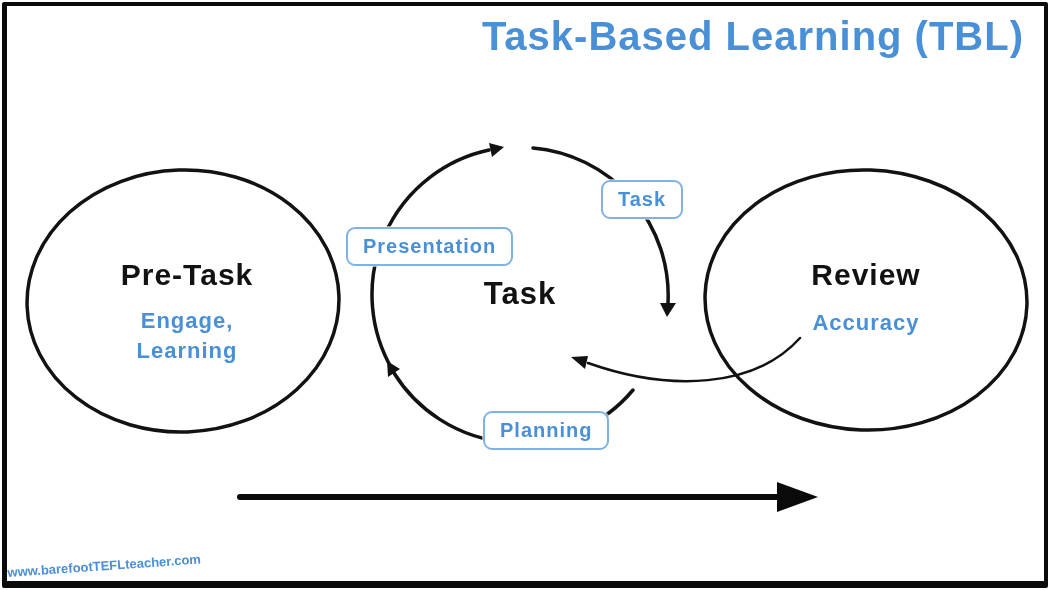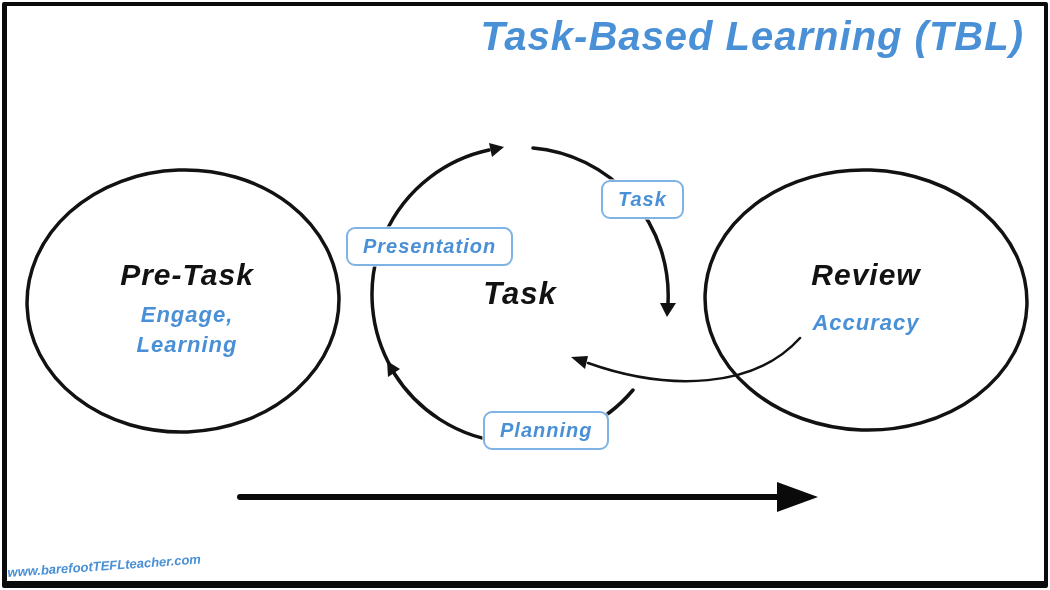--- a/index.html
+++ b/index.html
@@ -3,21 +3,20 @@
 <meta charset="utf-8">
 <style>
   html, body { margin: 0; padding: 0; background: #ffffff; }
   .canvas {
     position: relative;
     width: 1050px;
     height: 590px;
     background: #ffffff;
     overflow: hidden;
     font-family: "Liberation Sans", sans-serif;
-    font-style: italic;
   }
   .frame {
     position: absolute;
     inset: 2px;
     border-style: solid;
     border-color: #0a0a0a;
     border-width: 4px 4px 7px 5px;
     border-radius: 2px;
     pointer-events: none;
   }
@@ -30,21 +29,21 @@
     font-weight: 700;
     letter-spacing: 1px;
     color: #4a90d6;
     white-space: nowrap;
   }
   .node { position: absolute; text-align: center; }
   .node-title { font-size: 30px; font-weight: 700; color: #121212; letter-spacing: 1px; }
   .node-sub { font-size: 22px; font-weight: 700; color: #4a90d6; letter-spacing: 1px; line-height: 1.35; }
   .pre-node   { left: 34px;  top: 258px; width: 306px; }
   .review-node{ left: 716px; top: 258px; width: 300px; }
-  .pre-node .node-sub { margin-top: 8px; }
+  .pre-node .node-sub { margin-top: 14px; }
   .review-node .node-sub { margin-top: 16px; }
   .cycle-center {
     position: absolute; left: 430px; top: 276px; width: 180px;
     text-align: center; font-size: 31px; font-weight: 700; color: #121212; letter-spacing: 1px;
   }
   .stage-box {
     position: absolute;
     background: #ffffff;
     border: 2px solid #7fb2e5;
     border-radius: 9px;

